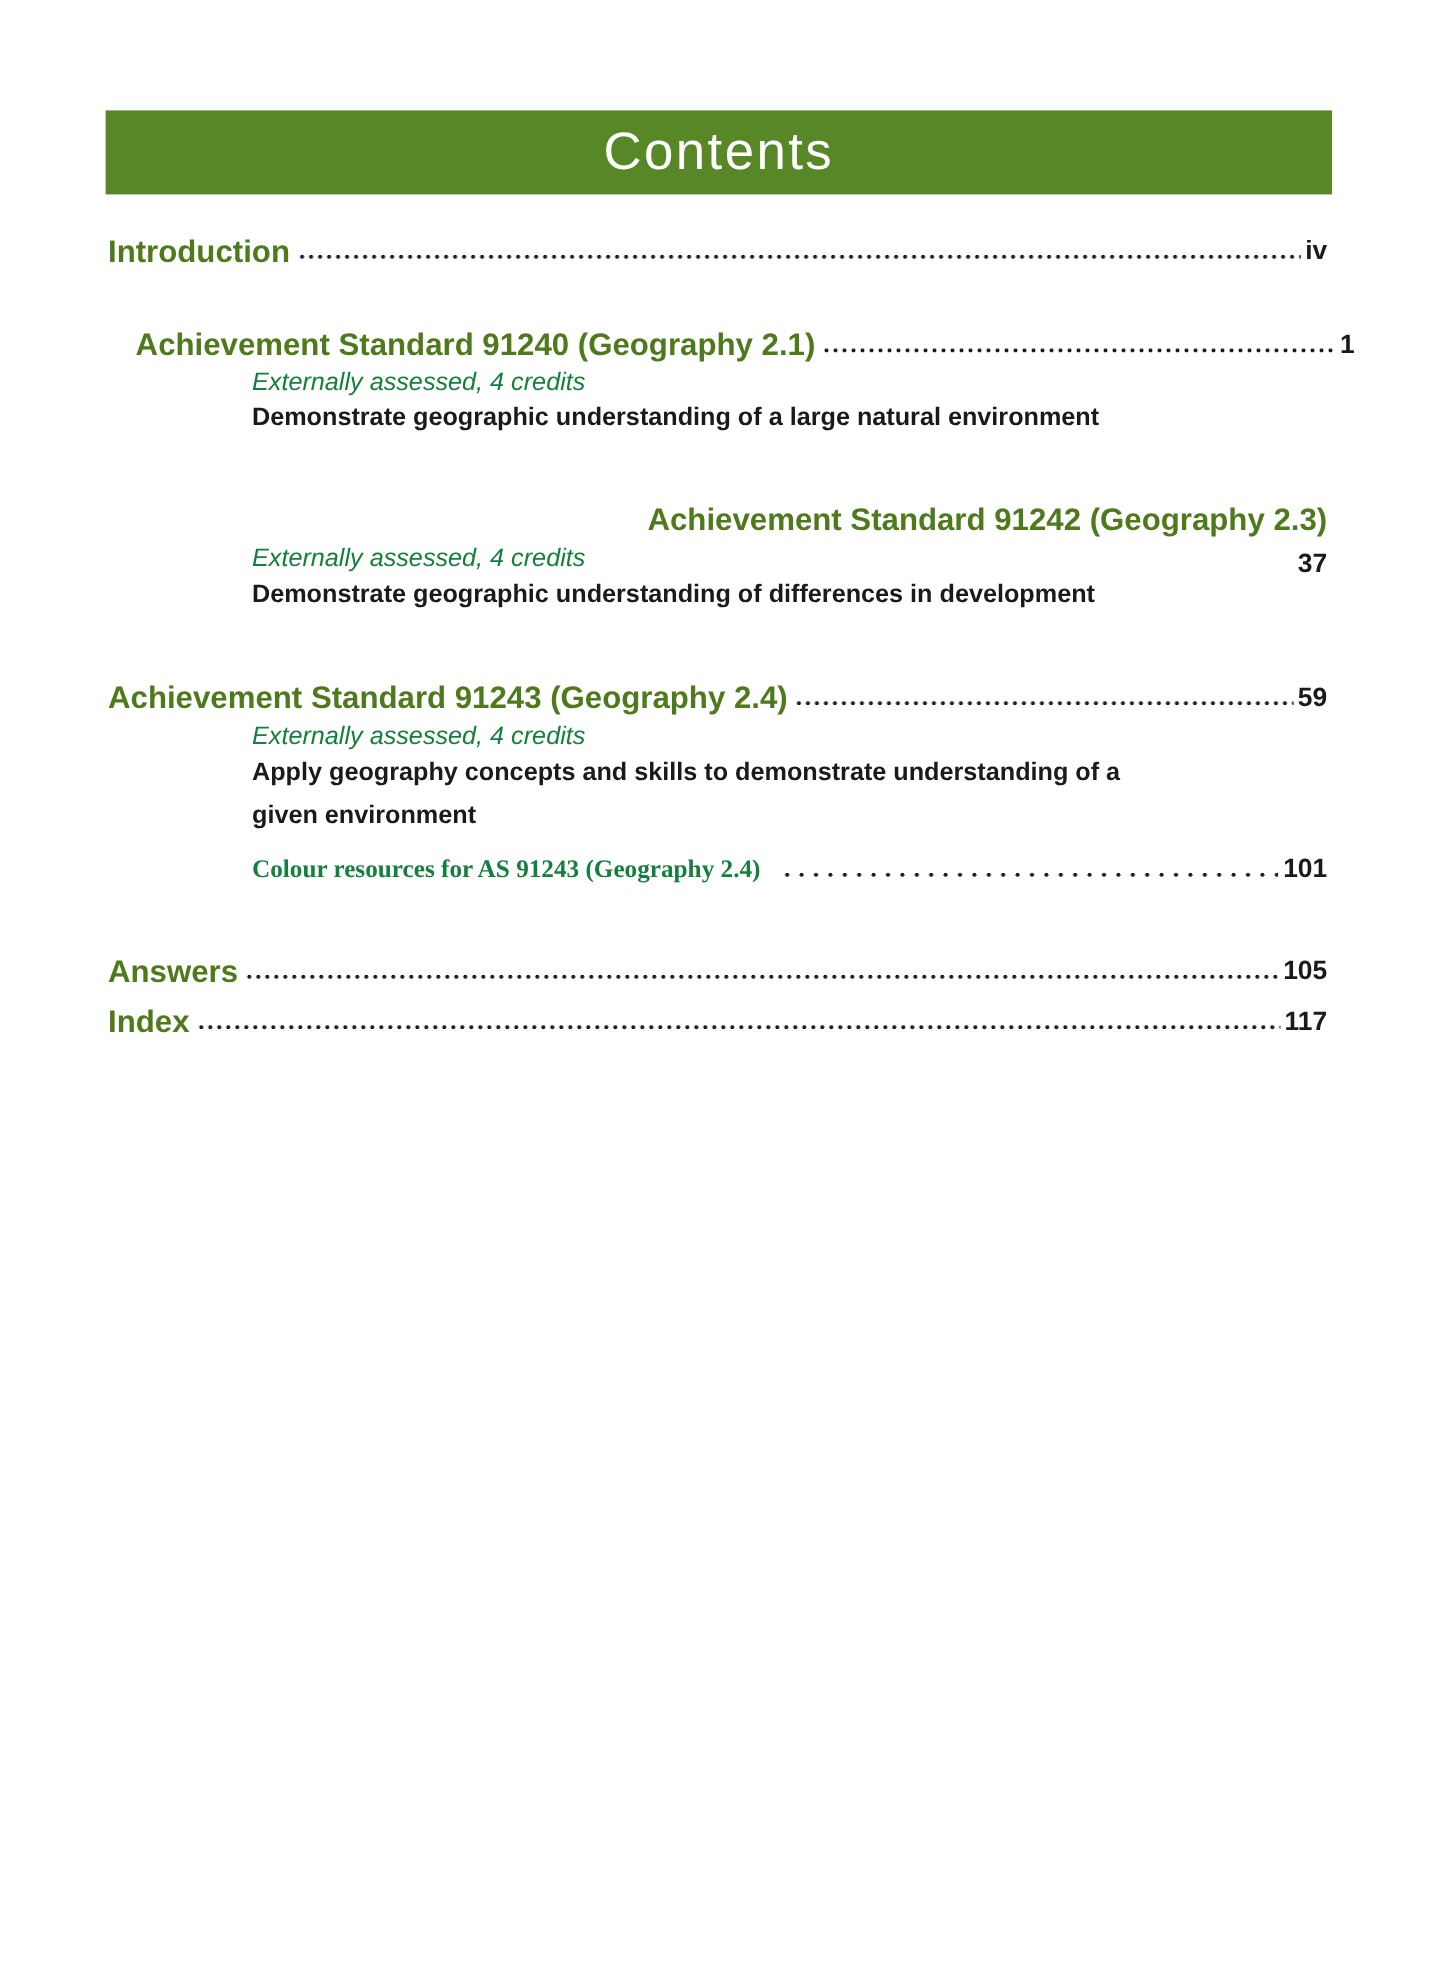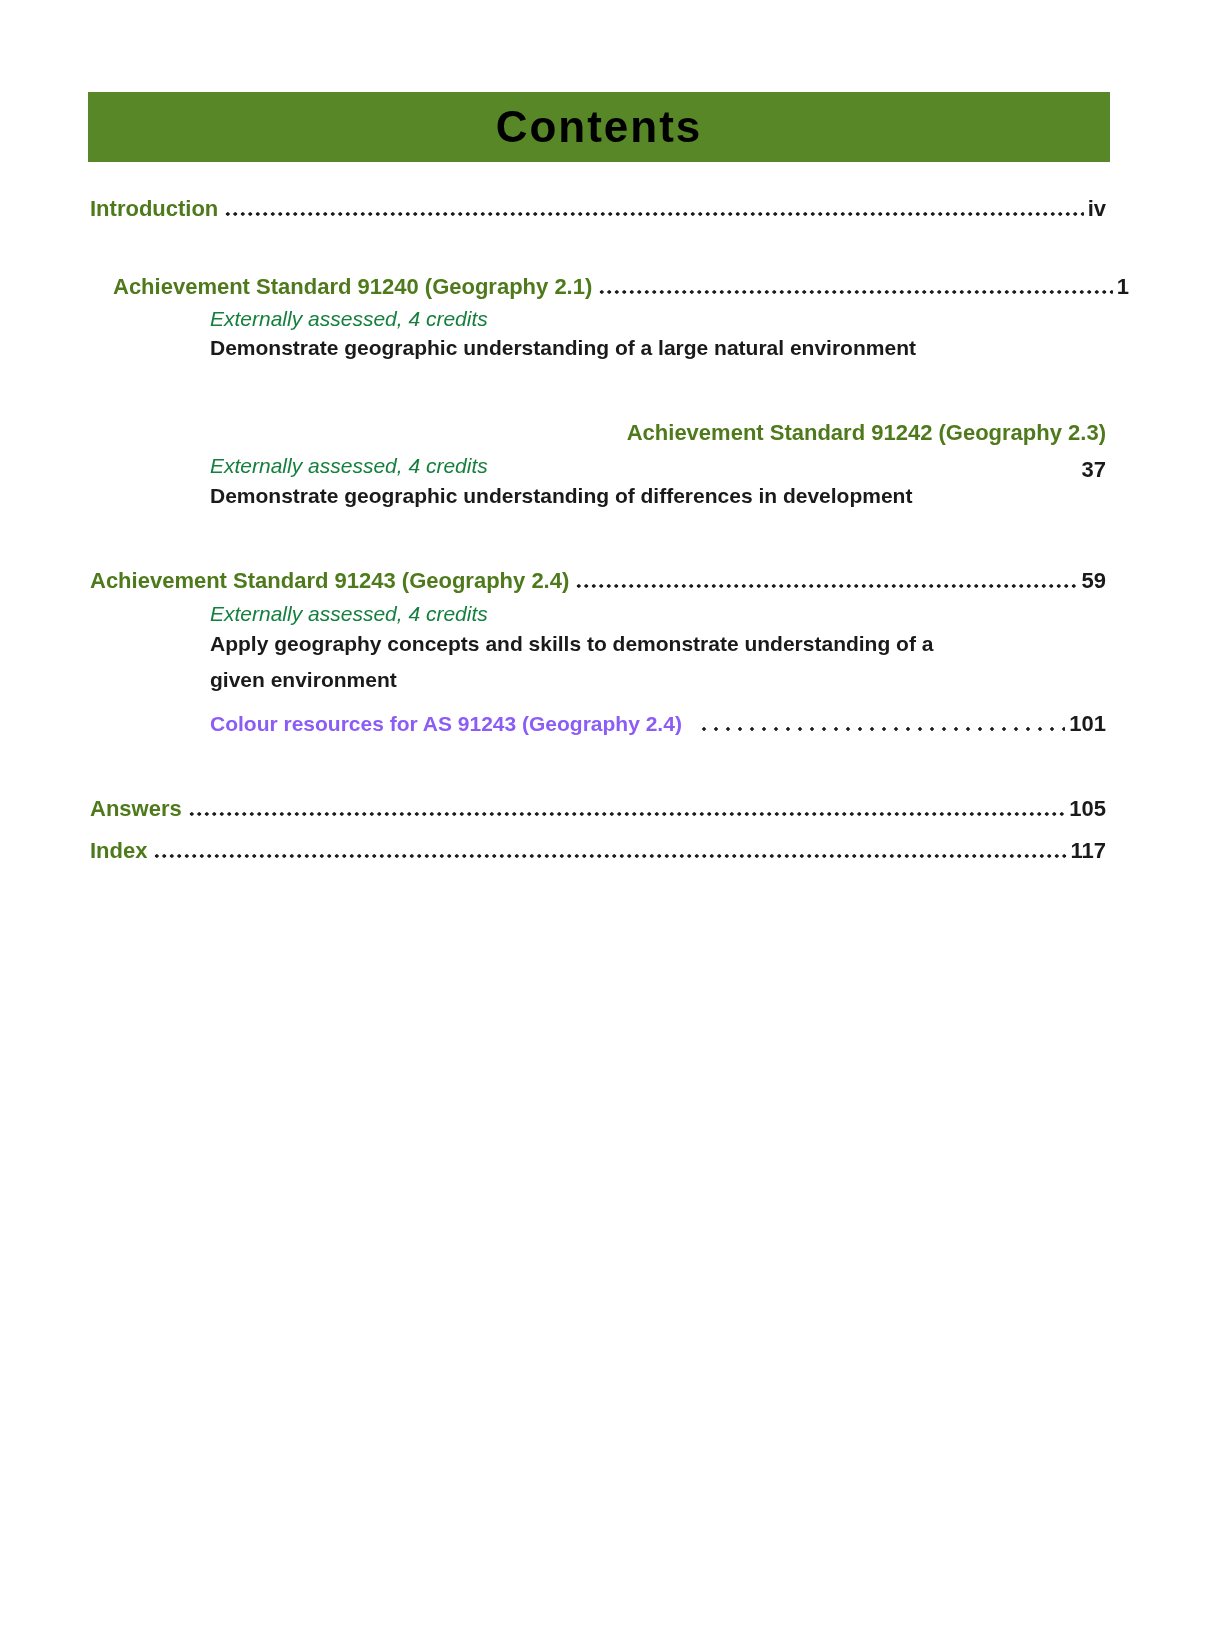--- a/index.html
+++ b/index.html
@@ -11,36 +11,37 @@
     color:#1a1a1a;
     overflow:hidden;
   }
   .header-bar {
     position:absolute; left:88px; top:92px;
     width:1022px; height:70px;
     background:#588728;
     display:flex; align-items:center; justify-content:center;
   }
   .header-title {
-    color:#000000;
+    color:#ffffff;
     font-size:44px;
-    font-weight:700;
+    font-weight:400;
     letter-spacing:2px;
   }
   .row {
     position:absolute; left:90px; width:1016px;
     display:flex; align-items:flex-end;
   }
   .green-label {
-    color:#4e7a1c; font-weight:700; font-size:22px; line-height:26px;
+    color:#4e7a1c; font-weight:700; font-size:26px; line-height:26px;
     white-space:nowrap;
   }
   .bold-label {
-    color:#8b5cf6; font-weight:700; font-size:21px; line-height:26px;
+    color:#15803d; font-weight:700; font-size:21px; line-height:26px;
     white-space:nowrap;
+    font-family:Liberation Serif, serif;
   }
   .leader {
     flex:1 1 auto; height:6px;
     margin:0 4px 5px 6px;
     background-image:radial-gradient(circle, #1c1c1c 1.5px, rgba(0,0,0,0) 1.9px);
     background-size:7.5px 6px;
     background-repeat:repeat-x;
     background-position:left bottom;
   }
   .leader.wide {

